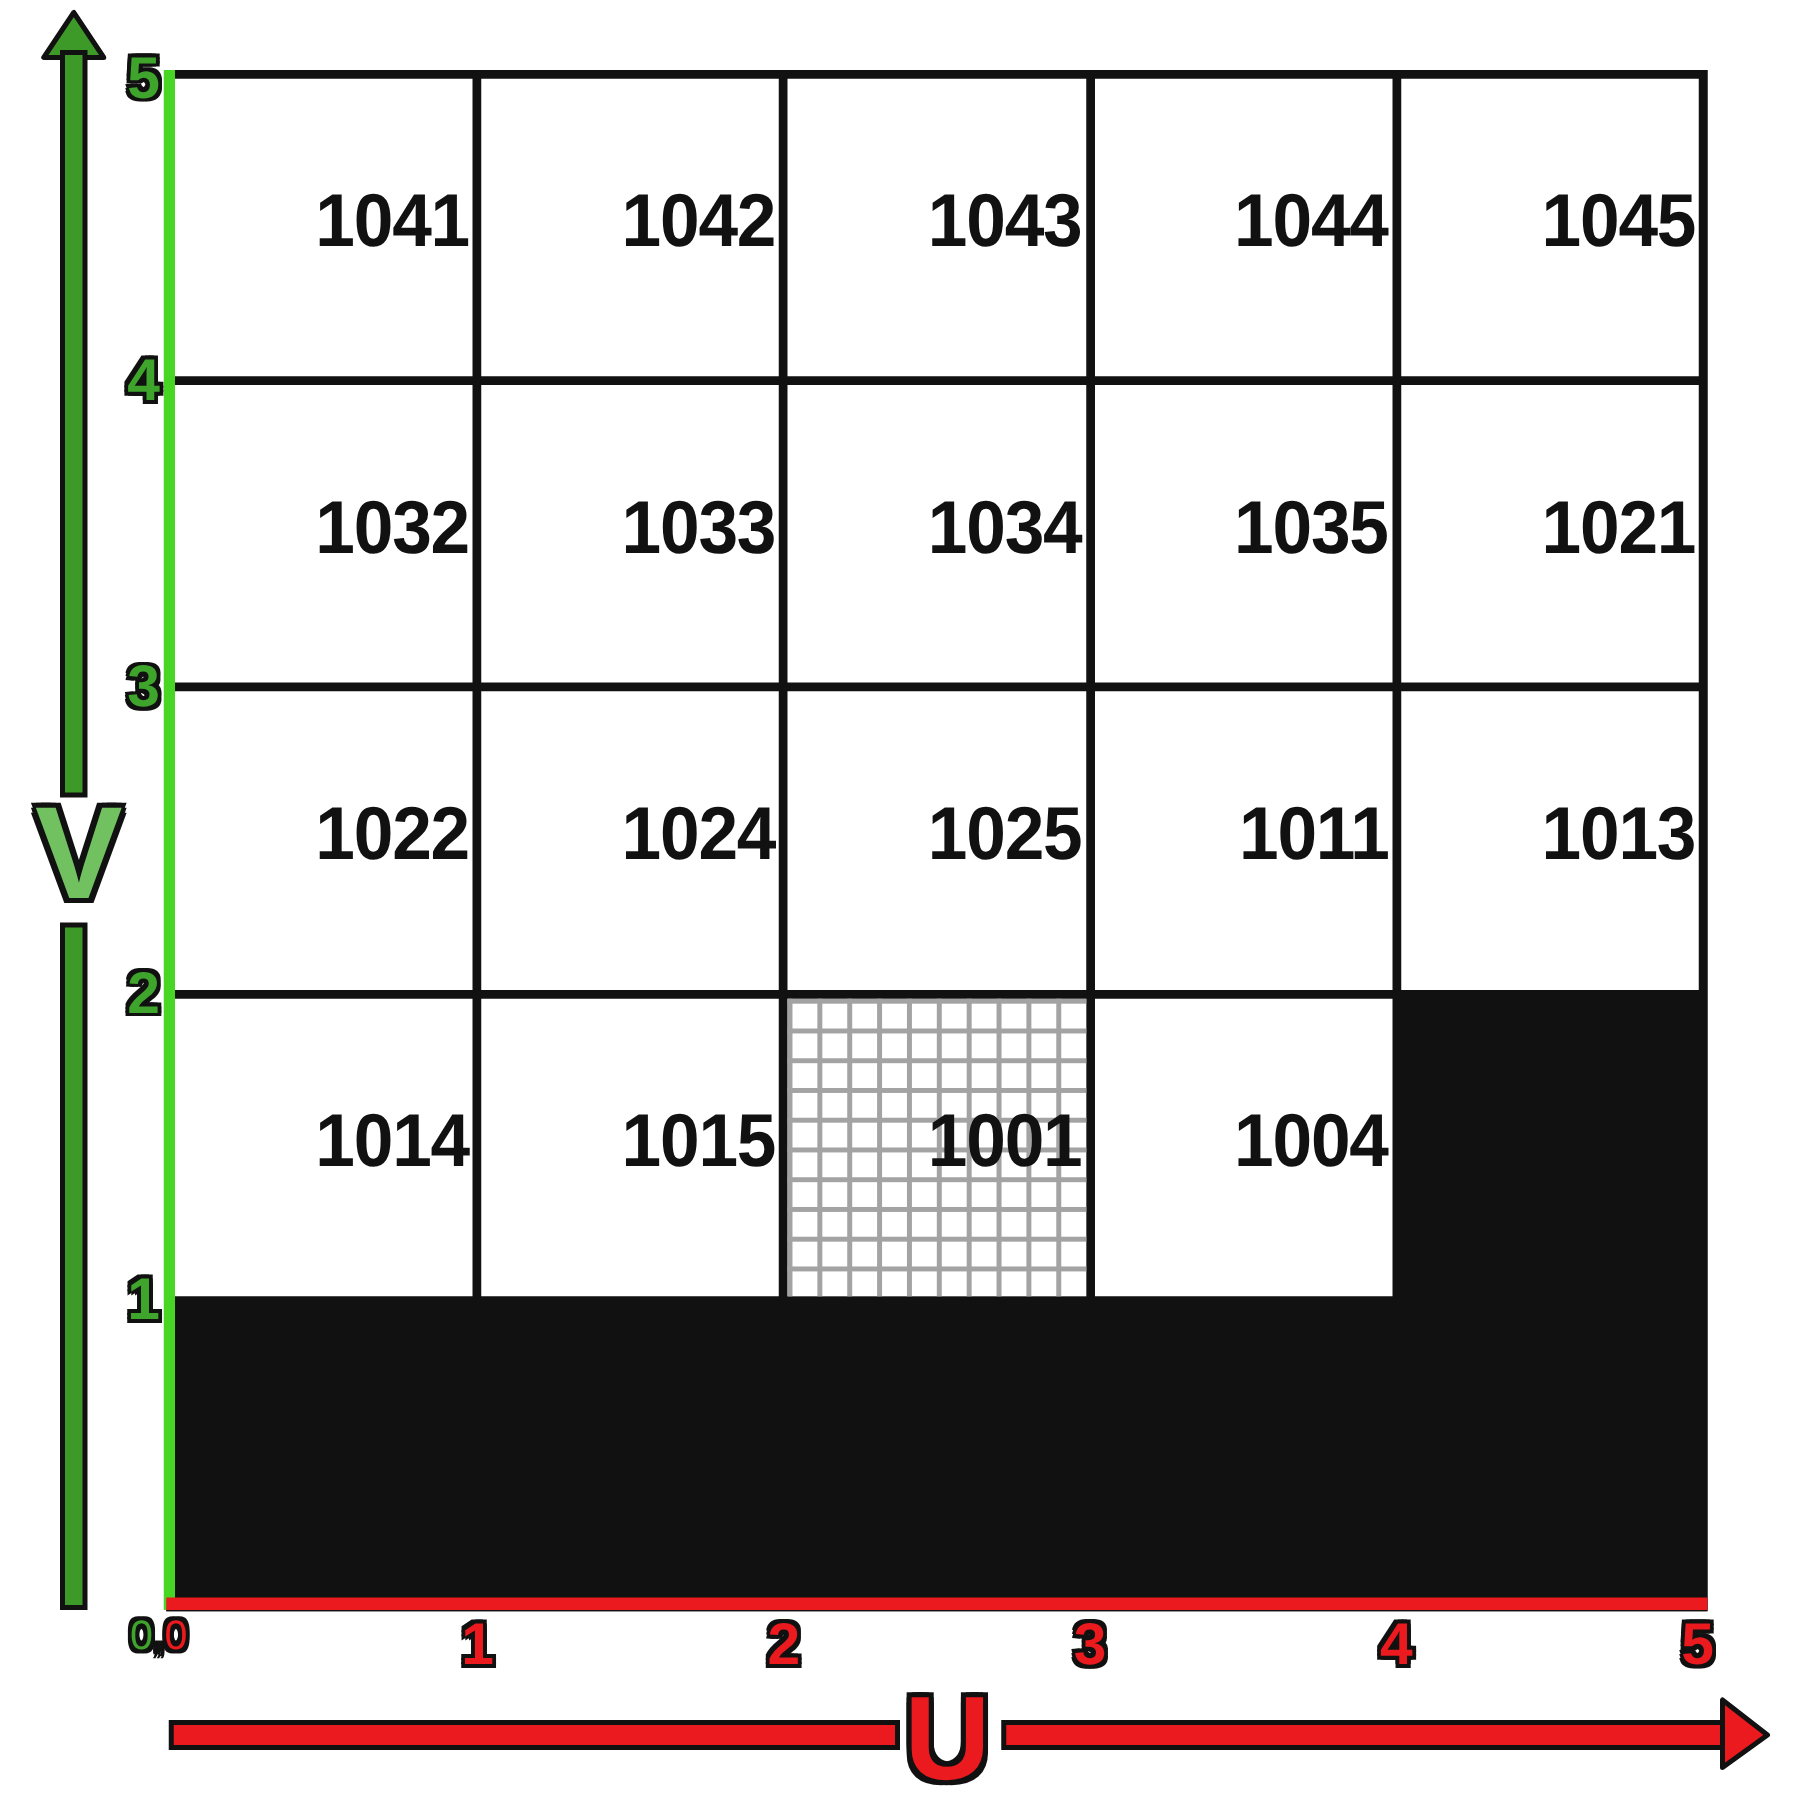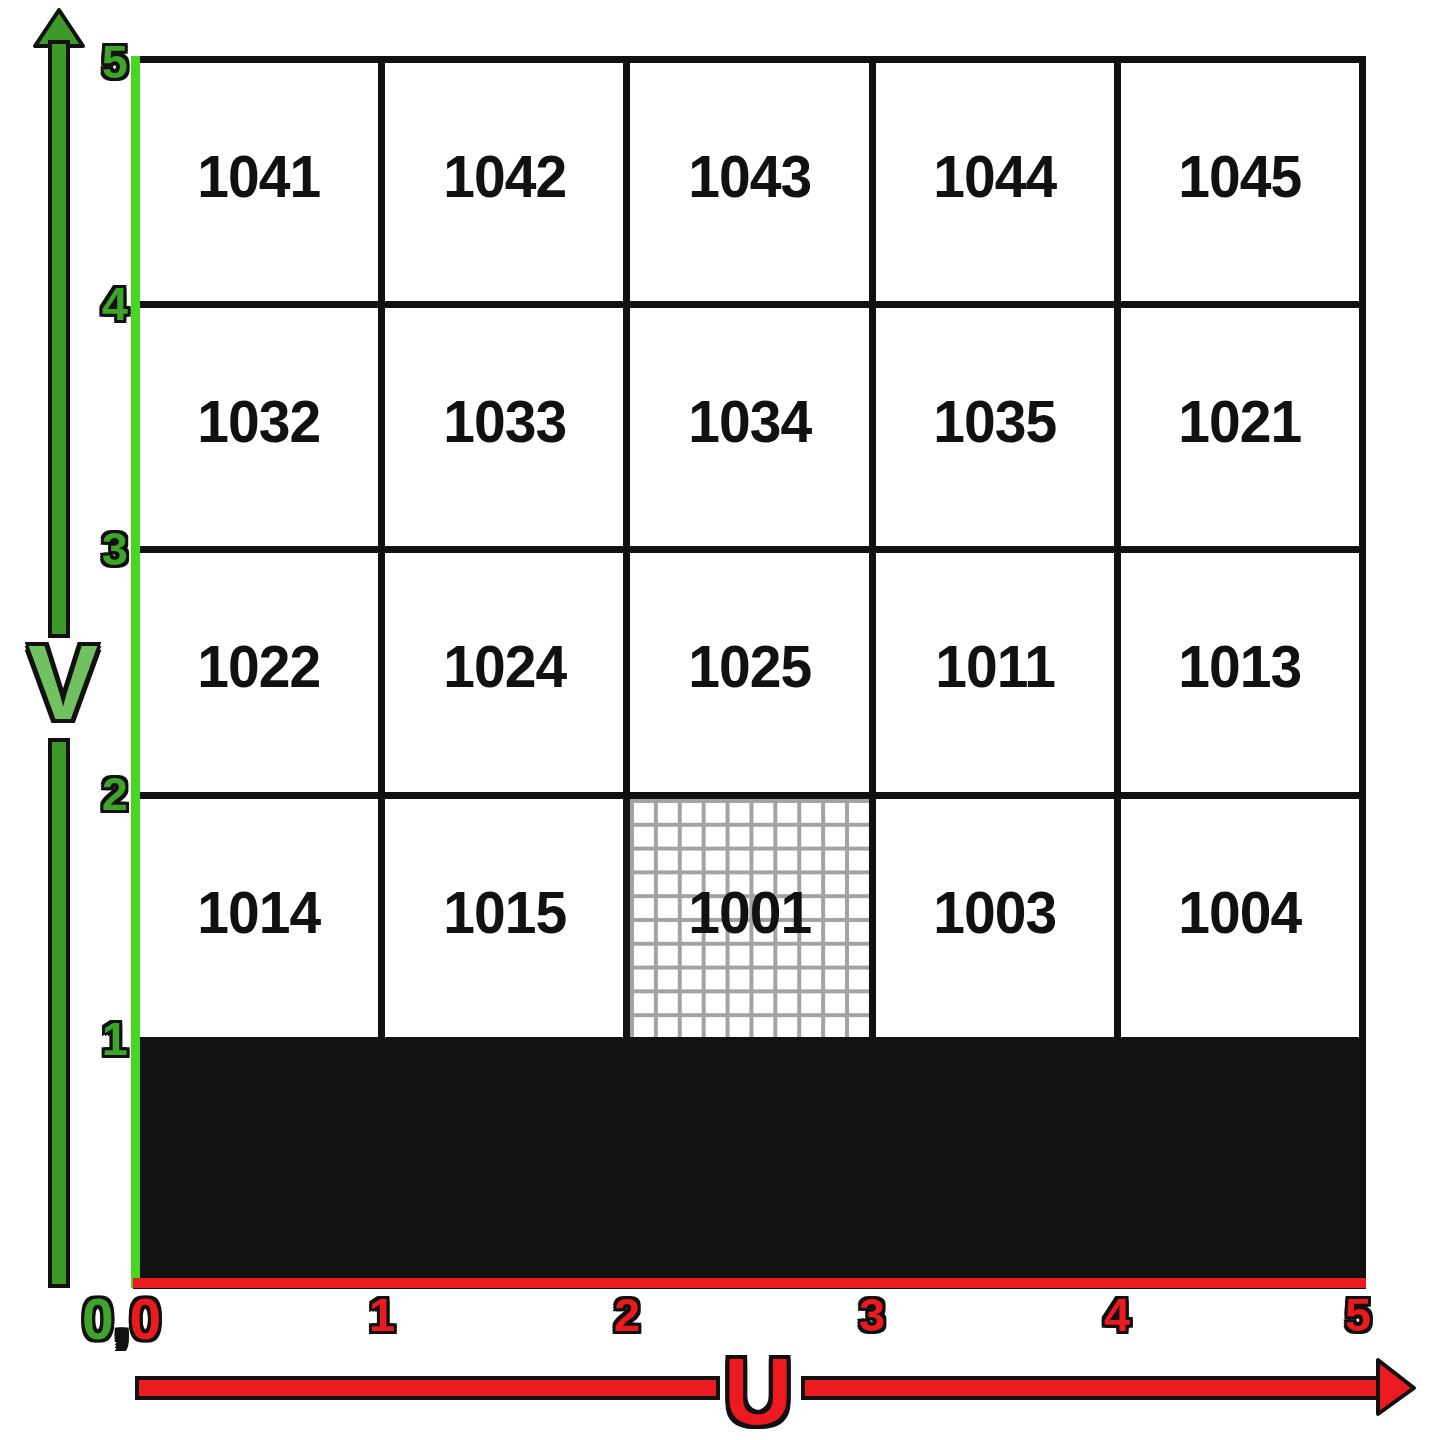--- a/index.html
+++ b/index.html
@@ -9,21 +9,21 @@
   }
 
   
   .grid {
     position:absolute; left:133px; top:56px; width:1233px; height:1233px;
     box-sizing:border-box; border:7px solid #111; background:#111;
     display:grid; grid-template-columns:repeat(5,1fr); grid-template-rows:repeat(5,1fr);
     gap:7px;
   }
   .cell {
-    background:#fff; display:flex; align-items:center; justify-content:center;
+    background:#fff; display:flex; align-items:center; justify-content:flex-end;
     padding-bottom:10px; box-sizing:border-box;
   }
   .tile-num {
     font-size:60px; font-weight:bold; color:#111; letter-spacing:-1px;
     display:inline-block; transform:scaleX(0.95); line-height:1;
   }
   .fine-grid {
     background-color:#fff;
     background-image:
       linear-gradient(to right, #a3a3a3 4px, transparent 4px),
@@ -44,21 +44,21 @@
       3px 3px #111,-3px -3px #111,3px -3px #111,-3px 3px #111;
   }
   .outline4 {
     text-shadow:
       4px 0 #111,-4px 0 #111,0 4px #111,0 -4px #111,
       3px 3px #111,-3px -3px #111,3px -3px #111,-3px 3px #111,
       4px 4px #111,-4px -4px #111,4px -4px #111,-4px 4px #111;
   }
   .v-tick { color:#3fa42c; width:70px; text-align:right; left:58px; }
   .u-tick { color:#ea1a1e; width:80px; text-align:center; top:1291px; }
-  .origin { position:absolute; left:82px; top:1291px; font-size:57px; font-weight:bold; line-height:1; }
+  .origin { position:absolute; left:104px; top:1291px; font-size:33px; font-weight:normal; line-height:1; }
   .origin span { display:inline-block; }
   .o-green { color:#3fa42c; }
   .o-comma { color:#111; }
   .o-red  { color:#ea1a1e; }
 
   
   .axis-letter-v {
     position:absolute; left:13px; top:630px; width:100px; text-align:center;
     font-size:105px; font-weight:bold; color:#72c160; line-height:1;
   }
@@ -137,23 +137,20 @@
         <span class="tile-num">1014</span>
       </div>
     <div class="cell">
         <span class="tile-num">1015</span>
       </div>
 
     <div class="cell fine-grid">
         <span class="tile-num">1001</span>
       </div>
     <div class="cell">
-        <span class="tile-num">1003</span>
-      </div>
-    <div class="cell">
         <span class="tile-num">1004</span>
       </div>
   </div>
 
   <div class="v-axis-line"></div>
   <div class="u-axis-line"></div>
 
   <div class="tick v-tick outline2" style="top:38px;">5</div>
   <div class="tick v-tick outline2" style="top:280px;">4</div>
   <div class="tick v-tick outline2" style="top:525px;">3</div>

